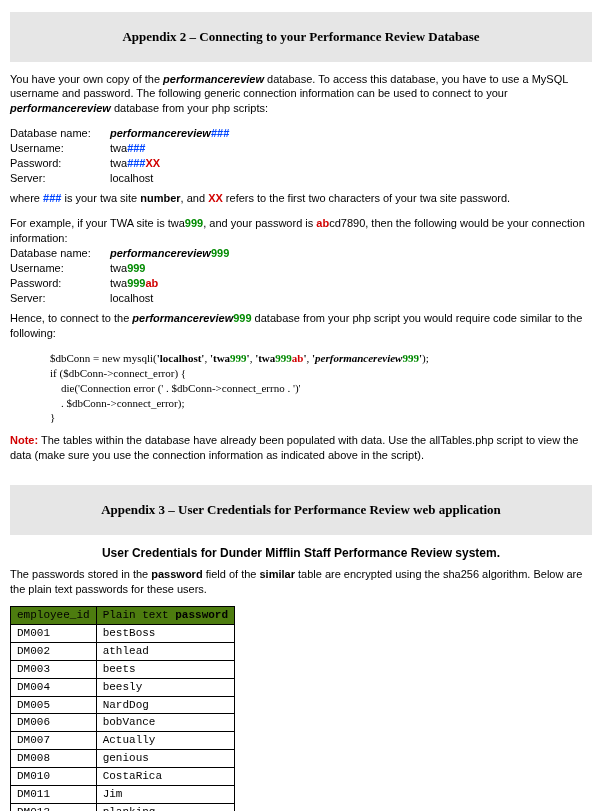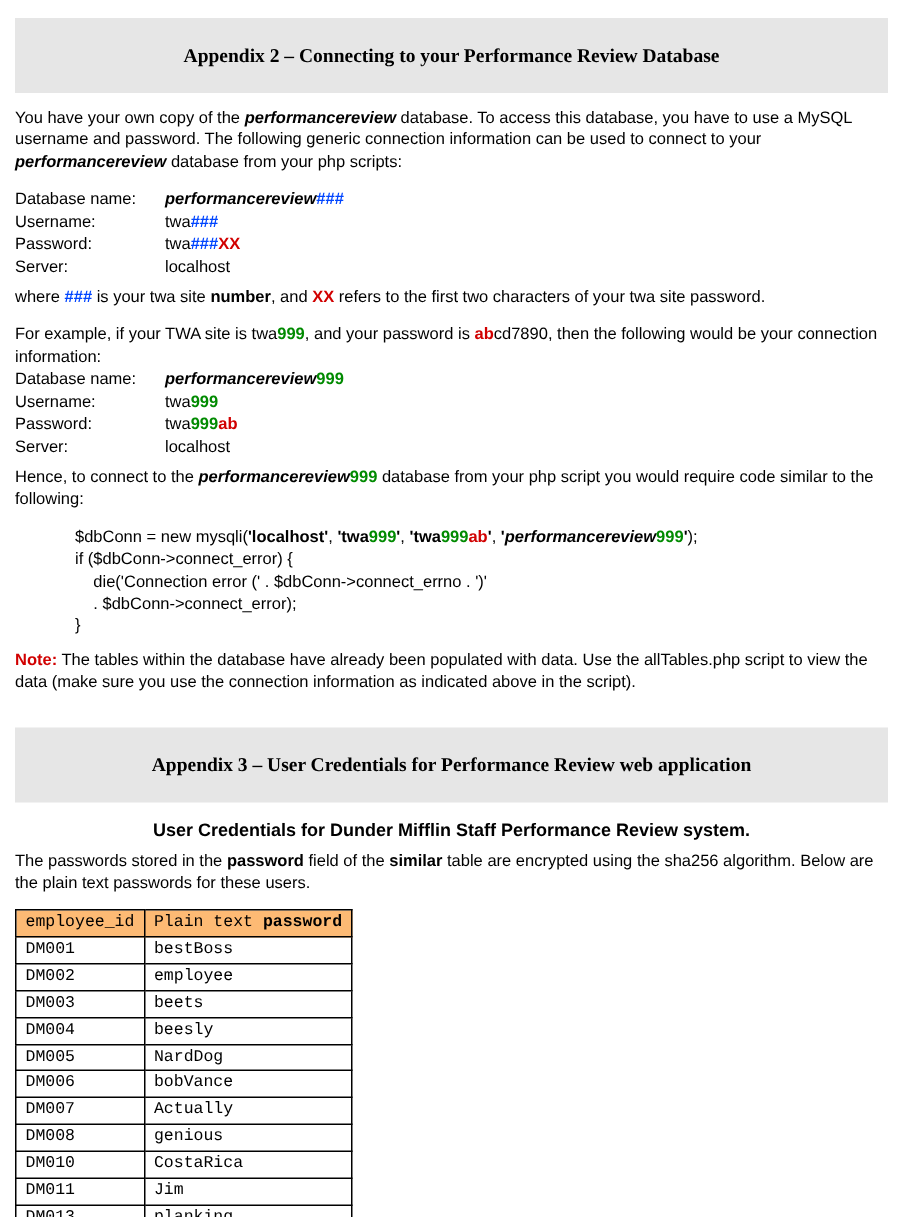--- a/index.html
+++ b/index.html
@@ -23,21 +23,21 @@
   p { margin: 6px 0 10px 0; }
   .tight { margin: 0; }
   .lbl-row { display: flex; margin: 0; }
   .lbl { width: 100px; flex-shrink: 0; }
   .bold { font-weight: bold; }
   .ital { font-style: italic; }
   .blue { color: #0045ff; }
   .red  { color: #d10000; }
   .green{ color: #008a00; }
   pre.code {
-    font-family: Liberation Sans, sans-serif;
+    font-family: Liberation Serif, serif;
     font-size: 11px;
     margin: 4px 0 8px 40px;
     white-space: pre;
     line-height: 1.35;
   }
   .code .str { font-weight: bold; }
   h3.subhead {
     font-size: 12px;
     margin: 8px 0 6px 0;
     text-align: center;
@@ -47,21 +47,21 @@
     font-family: "Courier New", Courier, monospace;
     font-size: 11px;
     margin-top: 4px;
   }
   table.cred th, table.cred td {
     border: 1px solid #000;
     padding: 1px 6px;
     text-align: left;
     font-weight: normal;
   }
-  table.cred th { background: #fdba74; }
+  table.cred th { background: #4d7c0f; }
   table.cred th .b { font-weight: bold; }
   .gap { height: 8px; }
 </style>
 </head>
 <body>
 
 <div class="appendix-header">Appendix 2 – Connecting to your Performance Review Database</div>
 
 <p>
   <span>You have your own copy of the </span><span class="bold ital">performancereview</span><span> database. To access this database, you have to use a MySQL username and password. The following generic connection information can be used to connect to your </span><span class="bold ital">performancereview</span><span> database from your php scripts:</span>
@@ -144,21 +144,21 @@
       <th><span>Plain text </span><span class="b">password</span></th>
     </tr>
   </thead>
   <tbody id="cred-body">
       <tr>
         <td>DM001</td>
         <td>bestBoss</td>
       </tr>
       <tr>
         <td>DM002</td>
-        <td>employee</td>
+        <td>athlead</td>
       </tr>
       <tr>
         <td>DM003</td>
         <td>beets</td>
       </tr>
       <tr>
         <td>DM004</td>
         <td>beesly</td>
       </tr>
       <tr>

